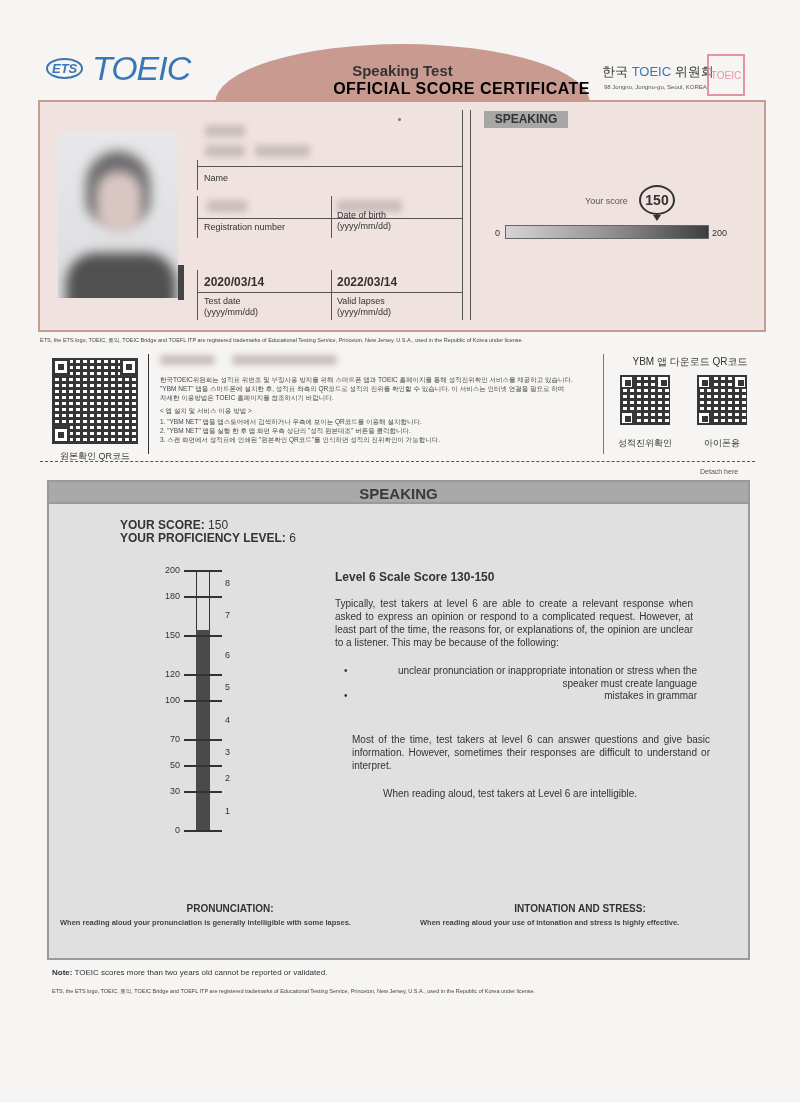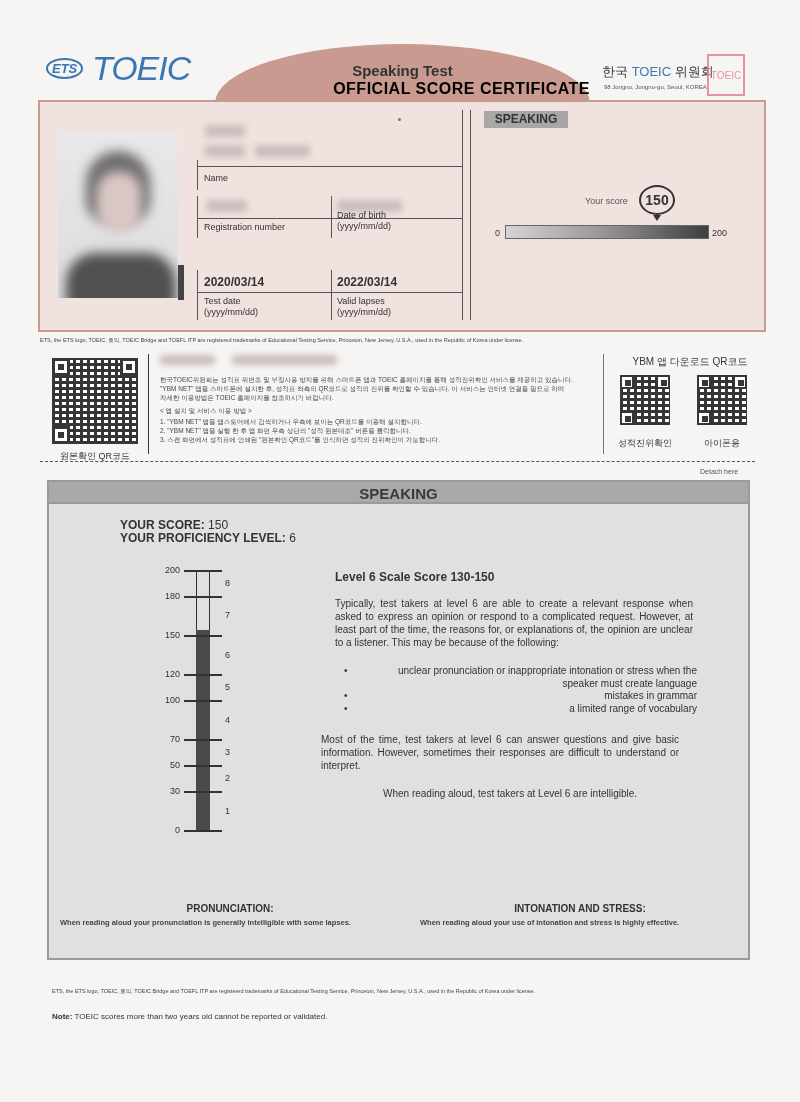--- a/index.html
+++ b/index.html
@@ -49,21 +49,21 @@
   .tick { background: #333; height: 2px; }
   .axis-lbl { font-size: 9px; color: #333; text-align: right; width: 30px; }
   .lvl-lbl { font-size: 9px; color: #333; }
   .lvl-title { left: 335px; top: 570px; font-size: 12px; font-weight: bold; color: #333; }
   .desc { font-size: 10px; line-height: 13px; color: #333; text-align: justify; }
   .bullets { left: 342px; top: 665px; width: 355px; font-size: 10px; line-height: 12.5px; color: #333; }
   .bullets li { list-style: none; position: relative; padding-left: 20px; text-align: right; }
   .bullets li::before { content: "•"; position: absolute; left: 2px; }
   .sub-title { font-size: 10px; font-weight: bold; color: #333; text-align: center; }
   .sub-desc { font-size: 7.5px; font-weight: bold; color: #444; text-align: left; }
-  .note { left: 52px; top: 968px; font-size: 8px; color: #333; margin-top: 44px; }
+  .note { left: 52px; top: 968px; font-size: 8px; color: #333; }
   .note b { font-weight: bold; }
   .trademark2 { left: 52px; top: 988px; font-size: 5.5px; color: #444; }
 </style>
 </head>
 <body>
 
 <div class="abs ets-logo">ETS</div>
 <div class="abs toeic-logo">TOEIC</div>
 <div class="abs title-arc"></div>
 <div class="abs title1">Speaking Test</div>
@@ -196,23 +196,22 @@
   <div class="abs lvl-lbl" style="left:75px;top:182px;">3</div>
   <div class="abs lvl-lbl" style="left:75px;top:208px;">2</div>
   <div class="abs lvl-lbl" style="left:75px;top:241px;">1</div>
 </div>
 
 <div class="abs lvl-title">Level 6  Scale Score  130-150</div>
 <div class="abs desc" style="left:335px;top:597px;width:358px;">Typically, test takers at level 6 are able to create a relevant response when asked to express an opinion or respond to a complicated request. However, at least part of the time, the reasons for, or explanations of, the opinion are unclear to a listener. This may be because of the following:</div>
 <ul class="abs bullets">
   <li>unclear pronunciation or inappropriate intonation or stress when the speaker must create language</li>
   <li>mistakes in grammar</li>
-  <li>a limited range of vocabulary</li>
 </ul>
-<div class="abs desc" style="left:321px;top:733px;width:358px;">Most of the time, test takers at level 6 can answer questions and give basic information. However, sometimes their responses are difficult to understand or interpret.</div>
+<div class="abs desc" style="left:352px;top:733px;width:358px;">Most of the time, test takers at level 6 can answer questions and give basic information. However, sometimes their responses are difficult to understand or interpret.</div>
 <div class="abs desc" style="left:335px;top:787px;width:358px;margin-left:48px;">When reading aloud, test takers at Level 6 are intelligible.</div>
 
 <div class="abs sub-title" style="left:70px;top:903px;width:320px;">PRONUNCIATION:</div>
 <div class="abs sub-desc" style="left:60px;top:918px;width:340px;">When reading aloud your pronunciation is generally intelligible with some lapses.</div>
 <div class="abs sub-title" style="left:430px;top:903px;width:300px;">INTONATION AND STRESS:</div>
 <div class="abs sub-desc" style="left:420px;top:918px;width:320px;">When reading aloud your use of intonation and stress is highly effective.</div>
 
 <div class="abs note"><b>Note:</b><span> TOEIC scores more than two years old cannot be reported or validated.</span></div>
 <div class="abs trademark2">ETS, the ETS logo, TOEIC, 토익, TOEIC Bridge and TOEFL ITP are registered trademarks of Educational Testing Service, Princeton, New Jersey, U.S.A., used in the Republic of Korea under license.</div>
 

